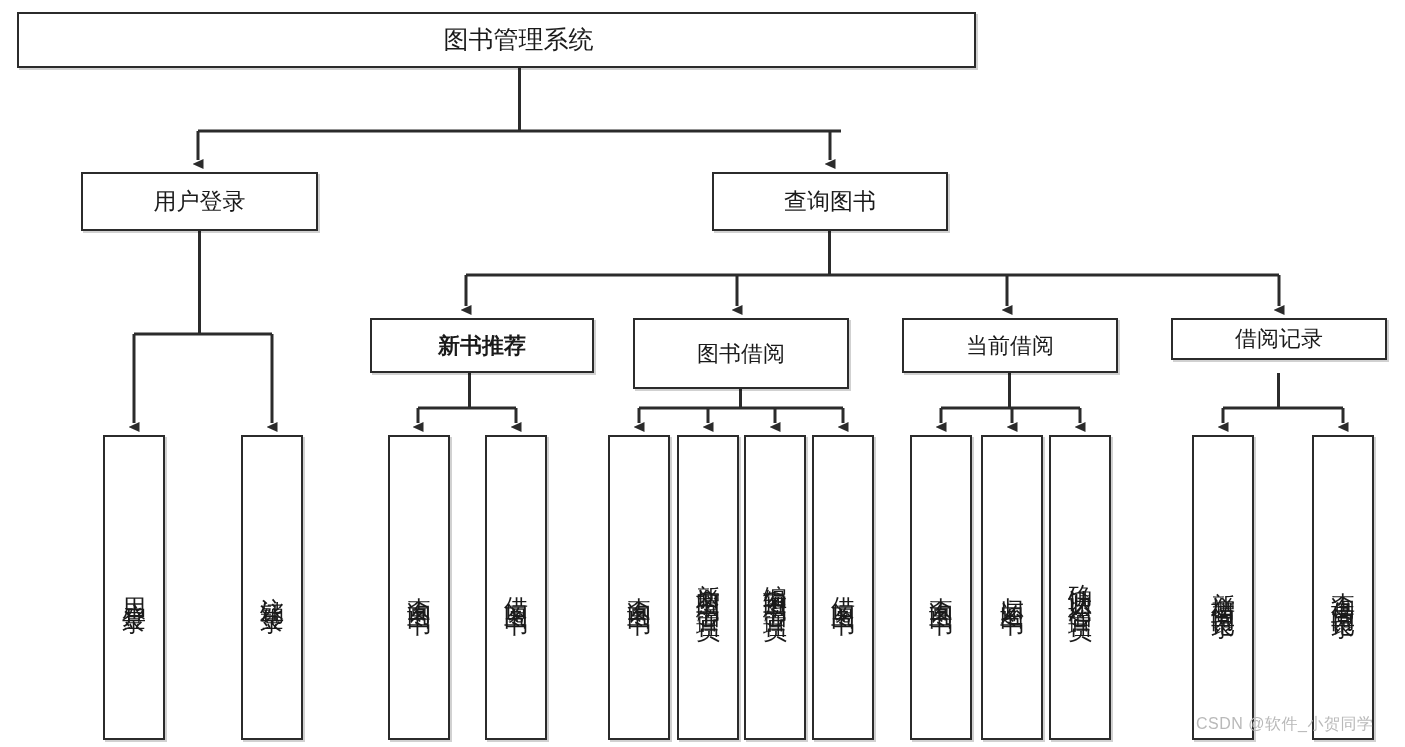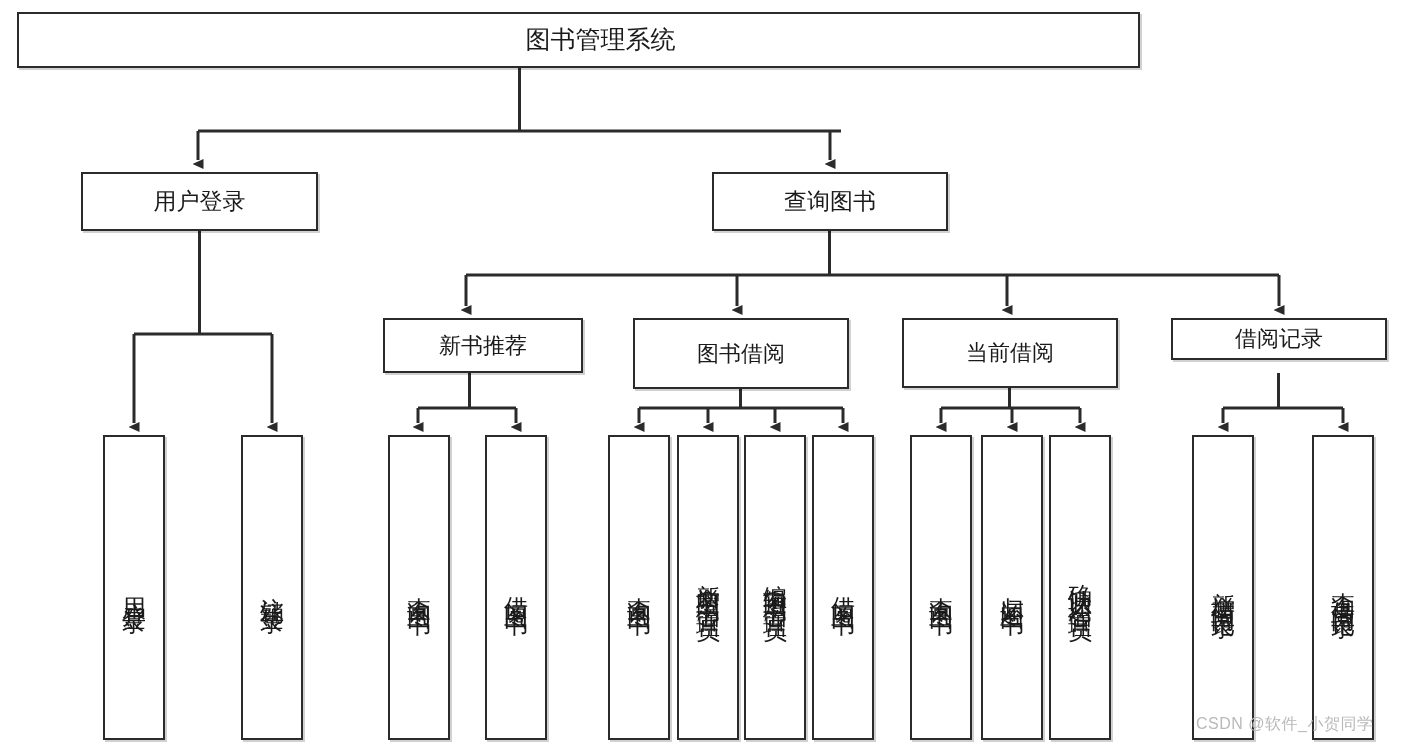--- a/index.html
+++ b/index.html
@@ -115,38 +115,38 @@
       <path d="M1012,408 L1012,423" marker-end="url(#arrow)"></path>
       <path d="M1080,408 L1080,423" marker-end="url(#arrow)"></path>
 
       <path d="M1278.5,373 L1278.5,408"></path>
       <path d="M1223,408 L1343,408"></path>
       <path d="M1223,408 L1223,423" marker-end="url(#arrow)"></path>
       <path d="M1343,408 L1343,423" marker-end="url(#arrow)"></path>
     </g>
   </svg>
 
-  <div class="node root" style="left:17px; top:12px; width:1123px; height:56px;padding-left:44px;">
+  <div class="node root" style="left:17px; top:12px; width:959px; height:56px;padding-left:44px;">
     <span class="lbl">图书管理系统</span>
   </div>
 
   <div class="node lvl2" style="left:81px; top:172px; width:237px; height:59px;">
     <span class="lbl">用户登录</span>
   </div>
   <div class="node lvl2" style="left:712px; top:172px; width:236px; height:59px;">
     <span class="lbl">查询图书</span>
   </div>
 
-  <div class="node lvl3" style="left:383px; top:318px; width:200px; height:55px;">
+  <div class="node lvl3" style="left:370px; top:318px; width:224px; height:55px;font-weight:bold;">
     <span class="lbl">新书推荐</span>
   </div>
   <div class="node lvl3" style="left:633px; top:318px; width:216px; height:71px;">
     <span class="lbl">图书借阅</span>
   </div>
-  <div class="node lvl3" style="left:902px; top:318px; width:216px; height:70px;">
+  <div class="node lvl3" style="left:902px; top:318px; width:216px; height:55px;">
     <span class="lbl">当前借阅</span>
   </div>
   <div class="node lvl3" style="left:1171px; top:318px; width:216px; height:42px;">
     <span class="lbl">借阅记录</span>
   </div>
 
   <div class="node leaf" style="left:103px; top:435px; width:62px; height:305px;">
     <span class="lbl">用户登录</span>
   </div>
   <div class="node leaf" style="left:241px; top:435px; width:62px; height:305px;">

